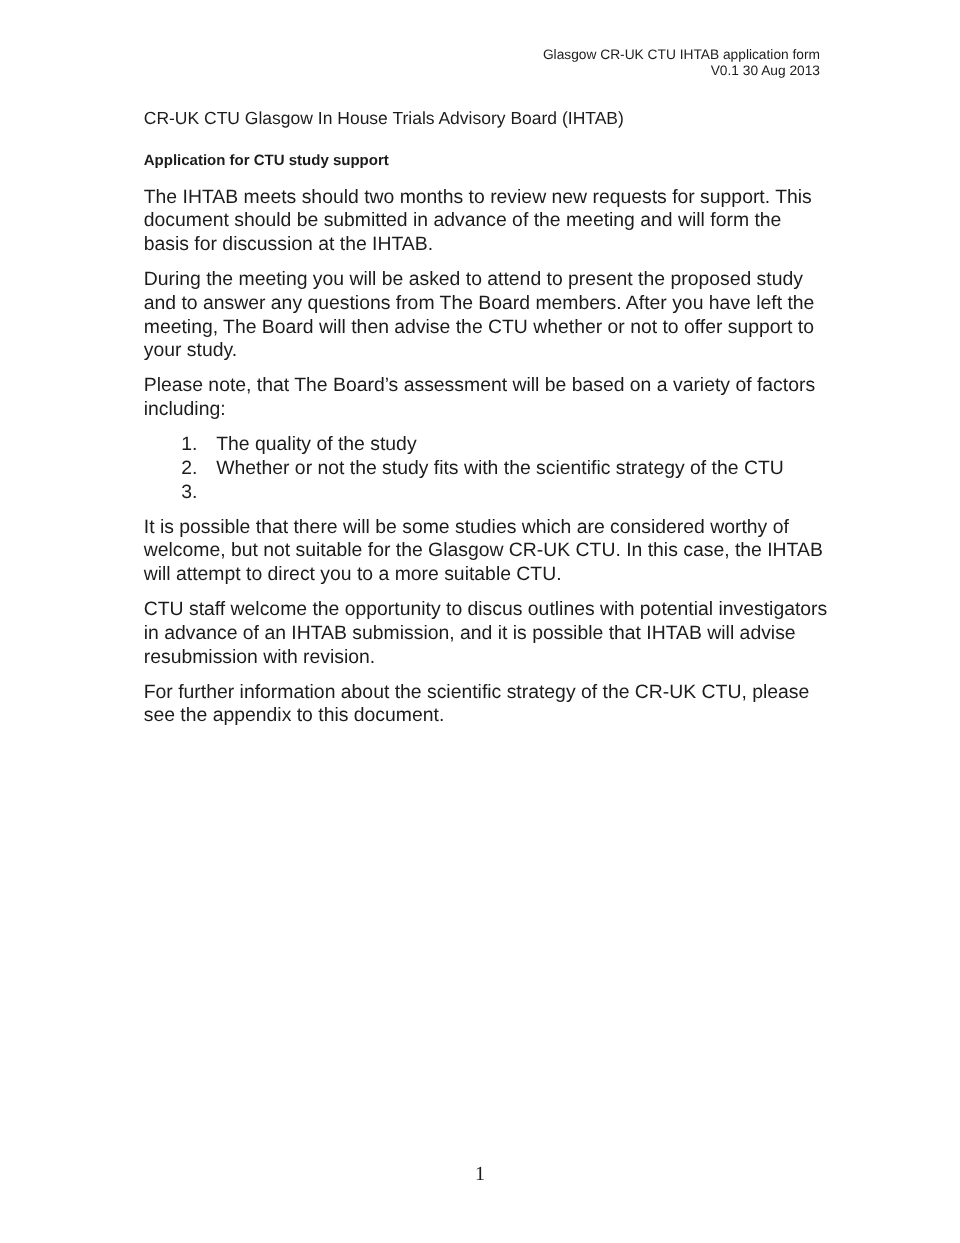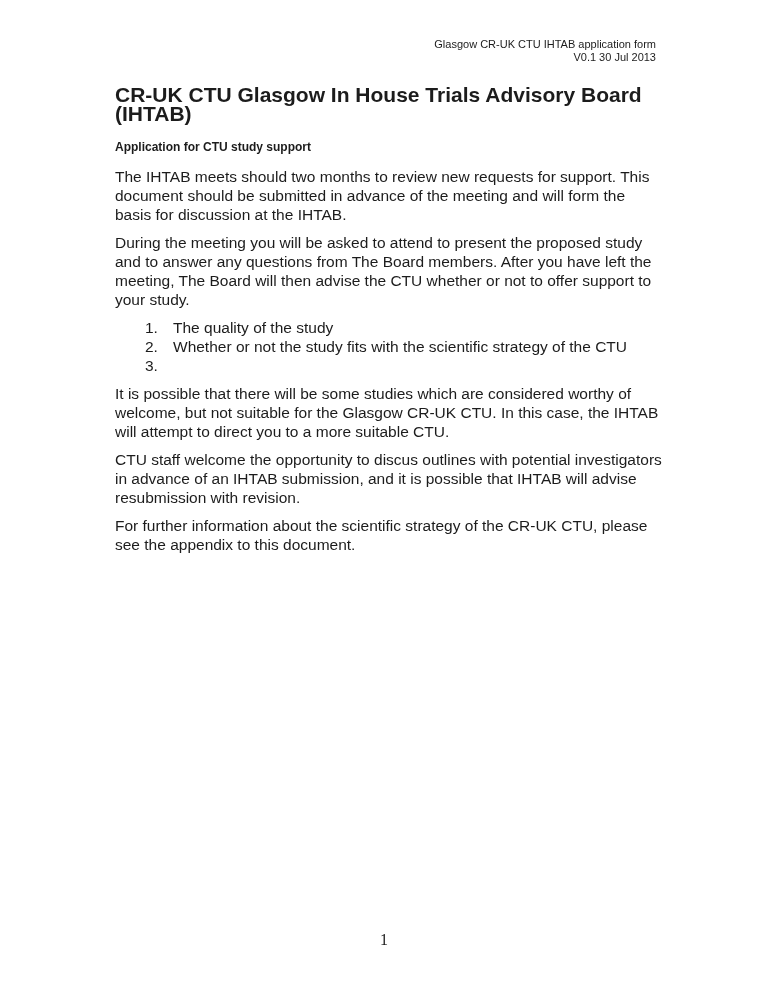--- a/index.html
+++ b/index.html
@@ -27,22 +27,22 @@
   }
   .content {
     position: absolute;
     top: 85px;
     left: 115px;
     width: 548px;
     font-size: 15.5px;
     line-height: 19px;
   }
   .doc-title {
-    font-size: 21px;
-    font-weight: bold;
+    font-size: 14px;
+    font-weight: normal;
     margin: 0 0 15px 0;
     line-height: 19px;
   }
   .doc-subtitle {
     font-size: 12px;
     font-weight: bold;
     margin: 0 0 10px 0;
     line-height: 19px;
   }
   .content p {
@@ -71,29 +71,30 @@
     color: #1c1c1c;
   }
 </style>
 </head>
 <body>
 
 <div class="page">
 
   <div class="header">
     <div>Glasgow CR-UK CTU IHTAB application form</div>
-    <div>V0.1 30 Jul 2013</div>
+    <div>V0.1 30 Aug 2013</div>
   </div>
 
   <div class="content">
     <div class="doc-title">CR-UK CTU Glasgow In House Trials Advisory Board (IHTAB)</div>
     <div class="doc-subtitle">Application for CTU study support</div>
 
     <p>The IHTAB meets should two months to review new requests for support. This document should be submitted in advance of the meeting and will form the basis for discussion at the IHTAB.</p>
     <p>During the meeting you will be asked to attend to present the proposed study and to answer any questions from The Board members. After you have left the meeting, The Board will then advise the CTU whether or not to offer support to your study.</p>
+    <p>Please note, that The Board’s assessment will be based on a variety of factors including:</p>
 
     <div class="factors">
       <div class="factor-row">
         <span class="factor-num">1.</span>
         <span>The quality of the study</span>
       </div>
       <div class="factor-row">
         <span class="factor-num">2.</span>
         <span>Whether or not the study fits with the scientific strategy of the CTU</span>
       </div>

